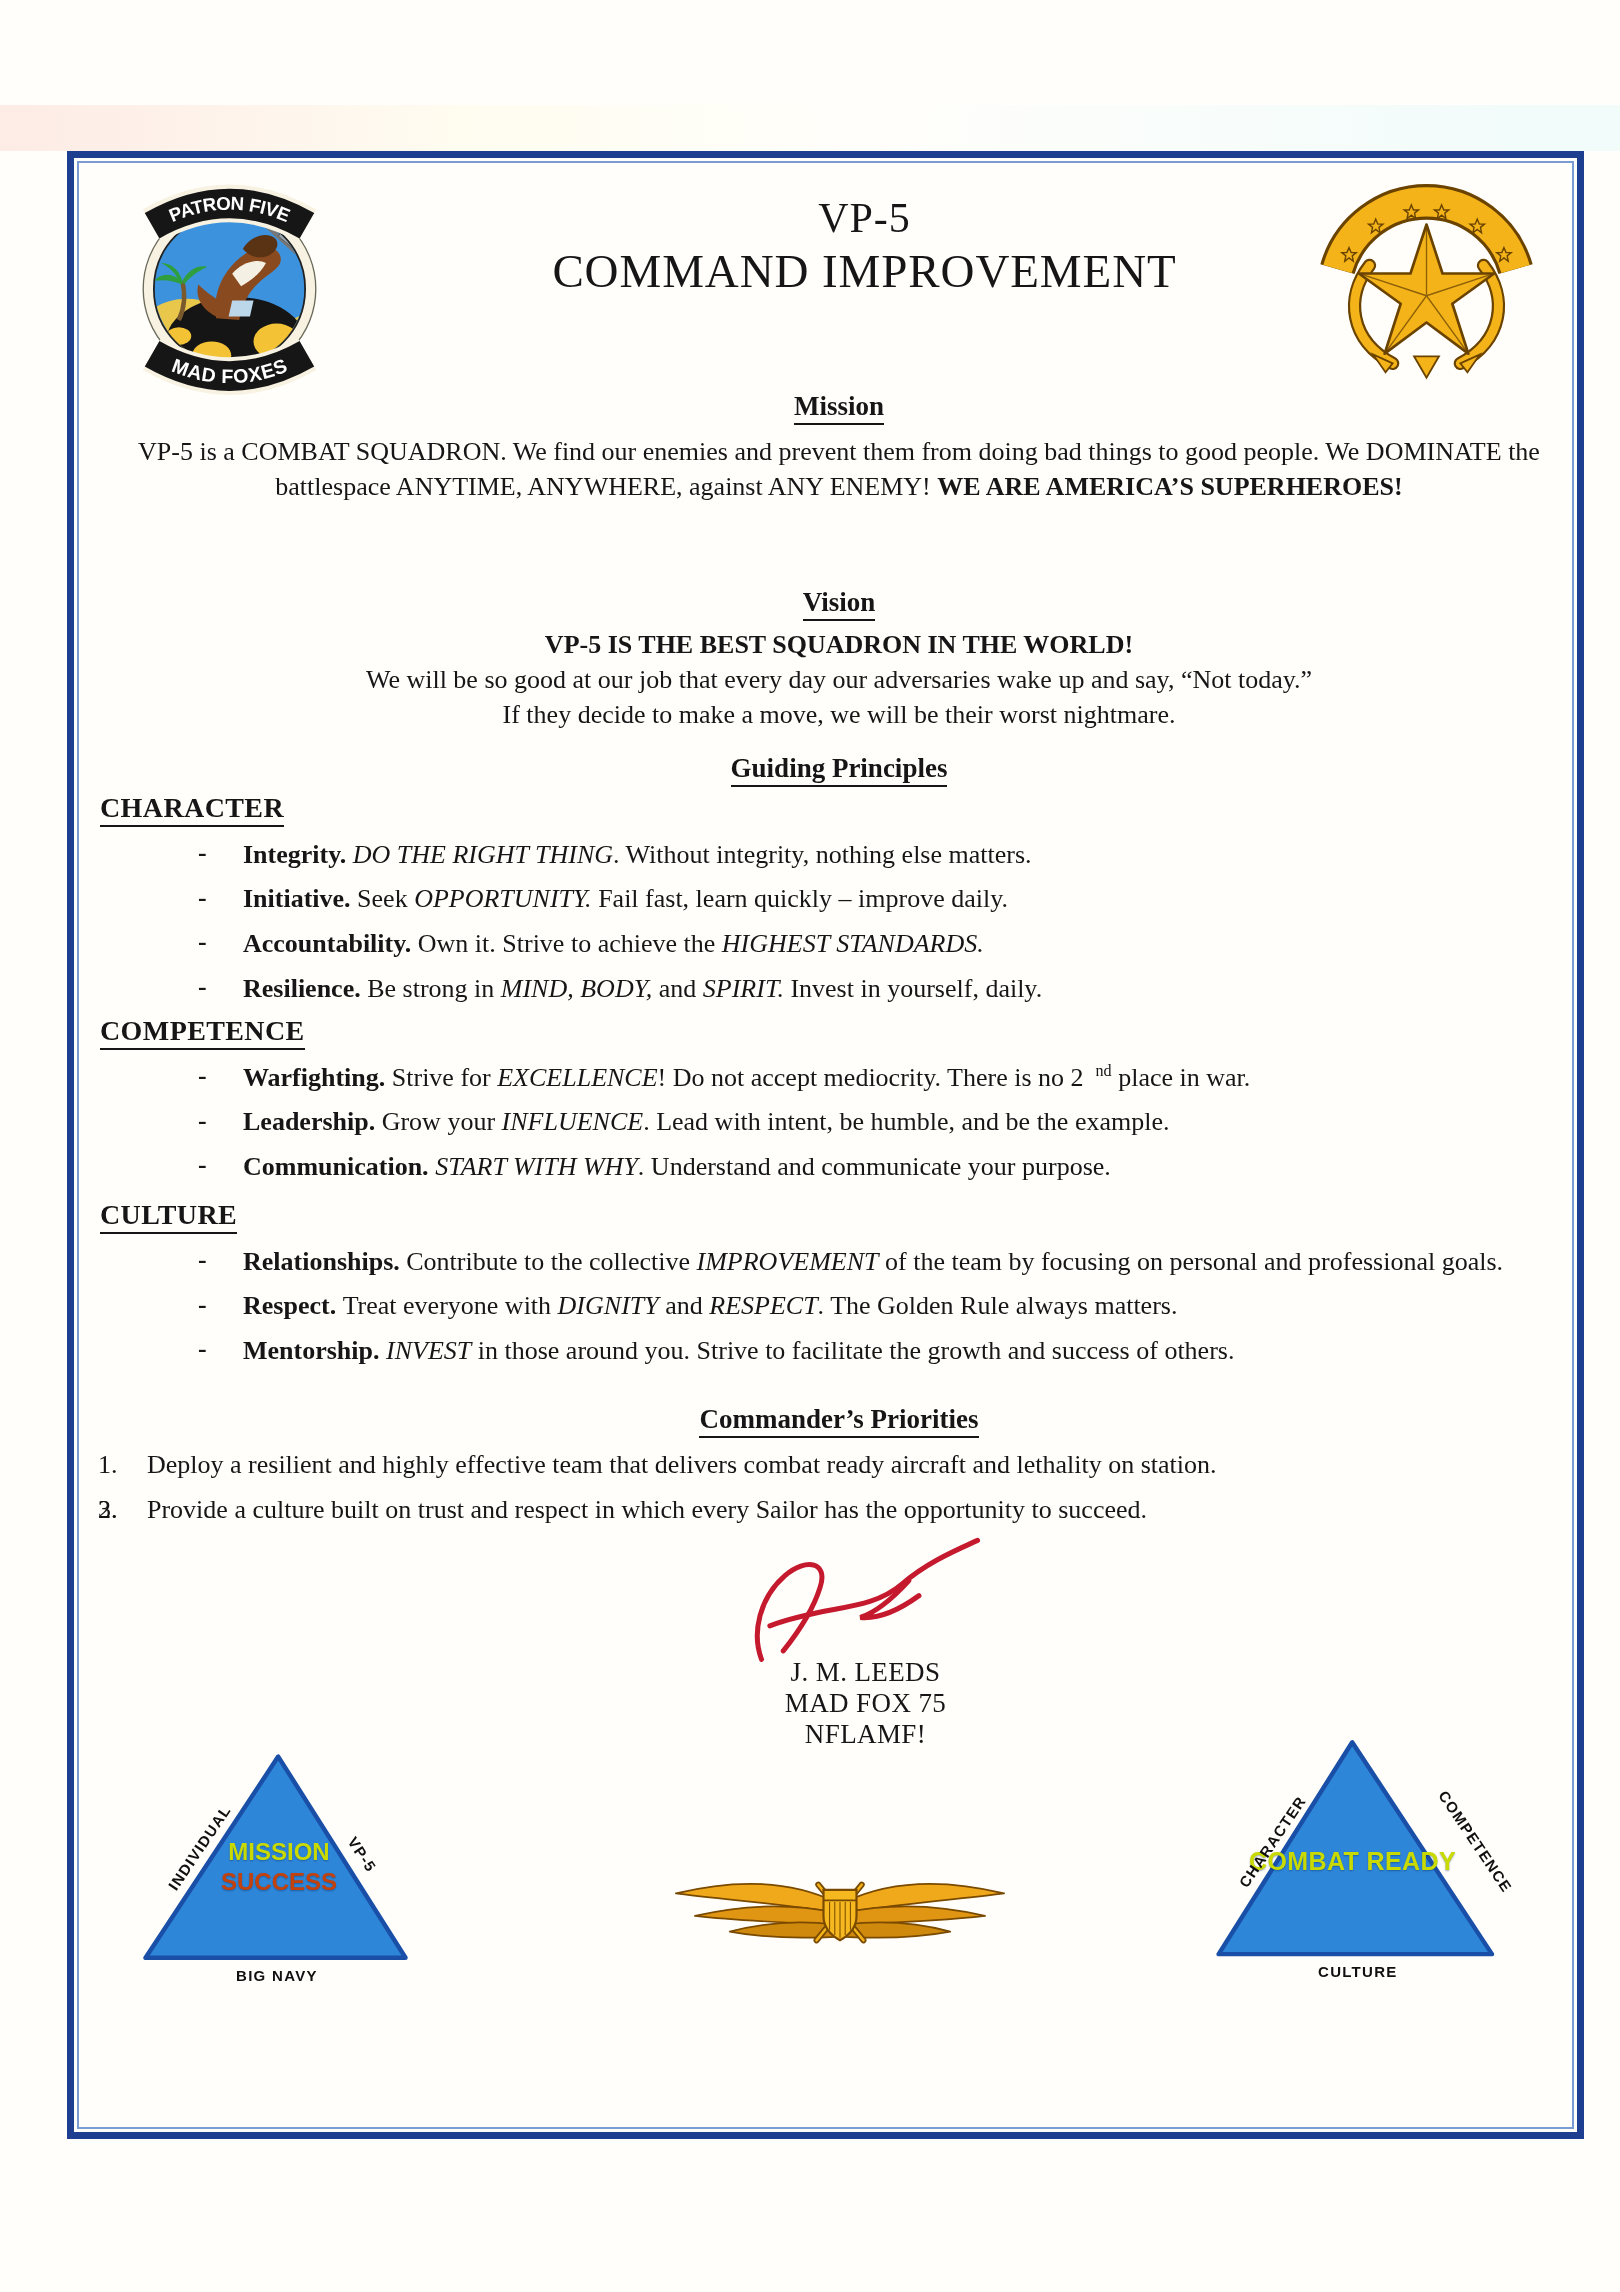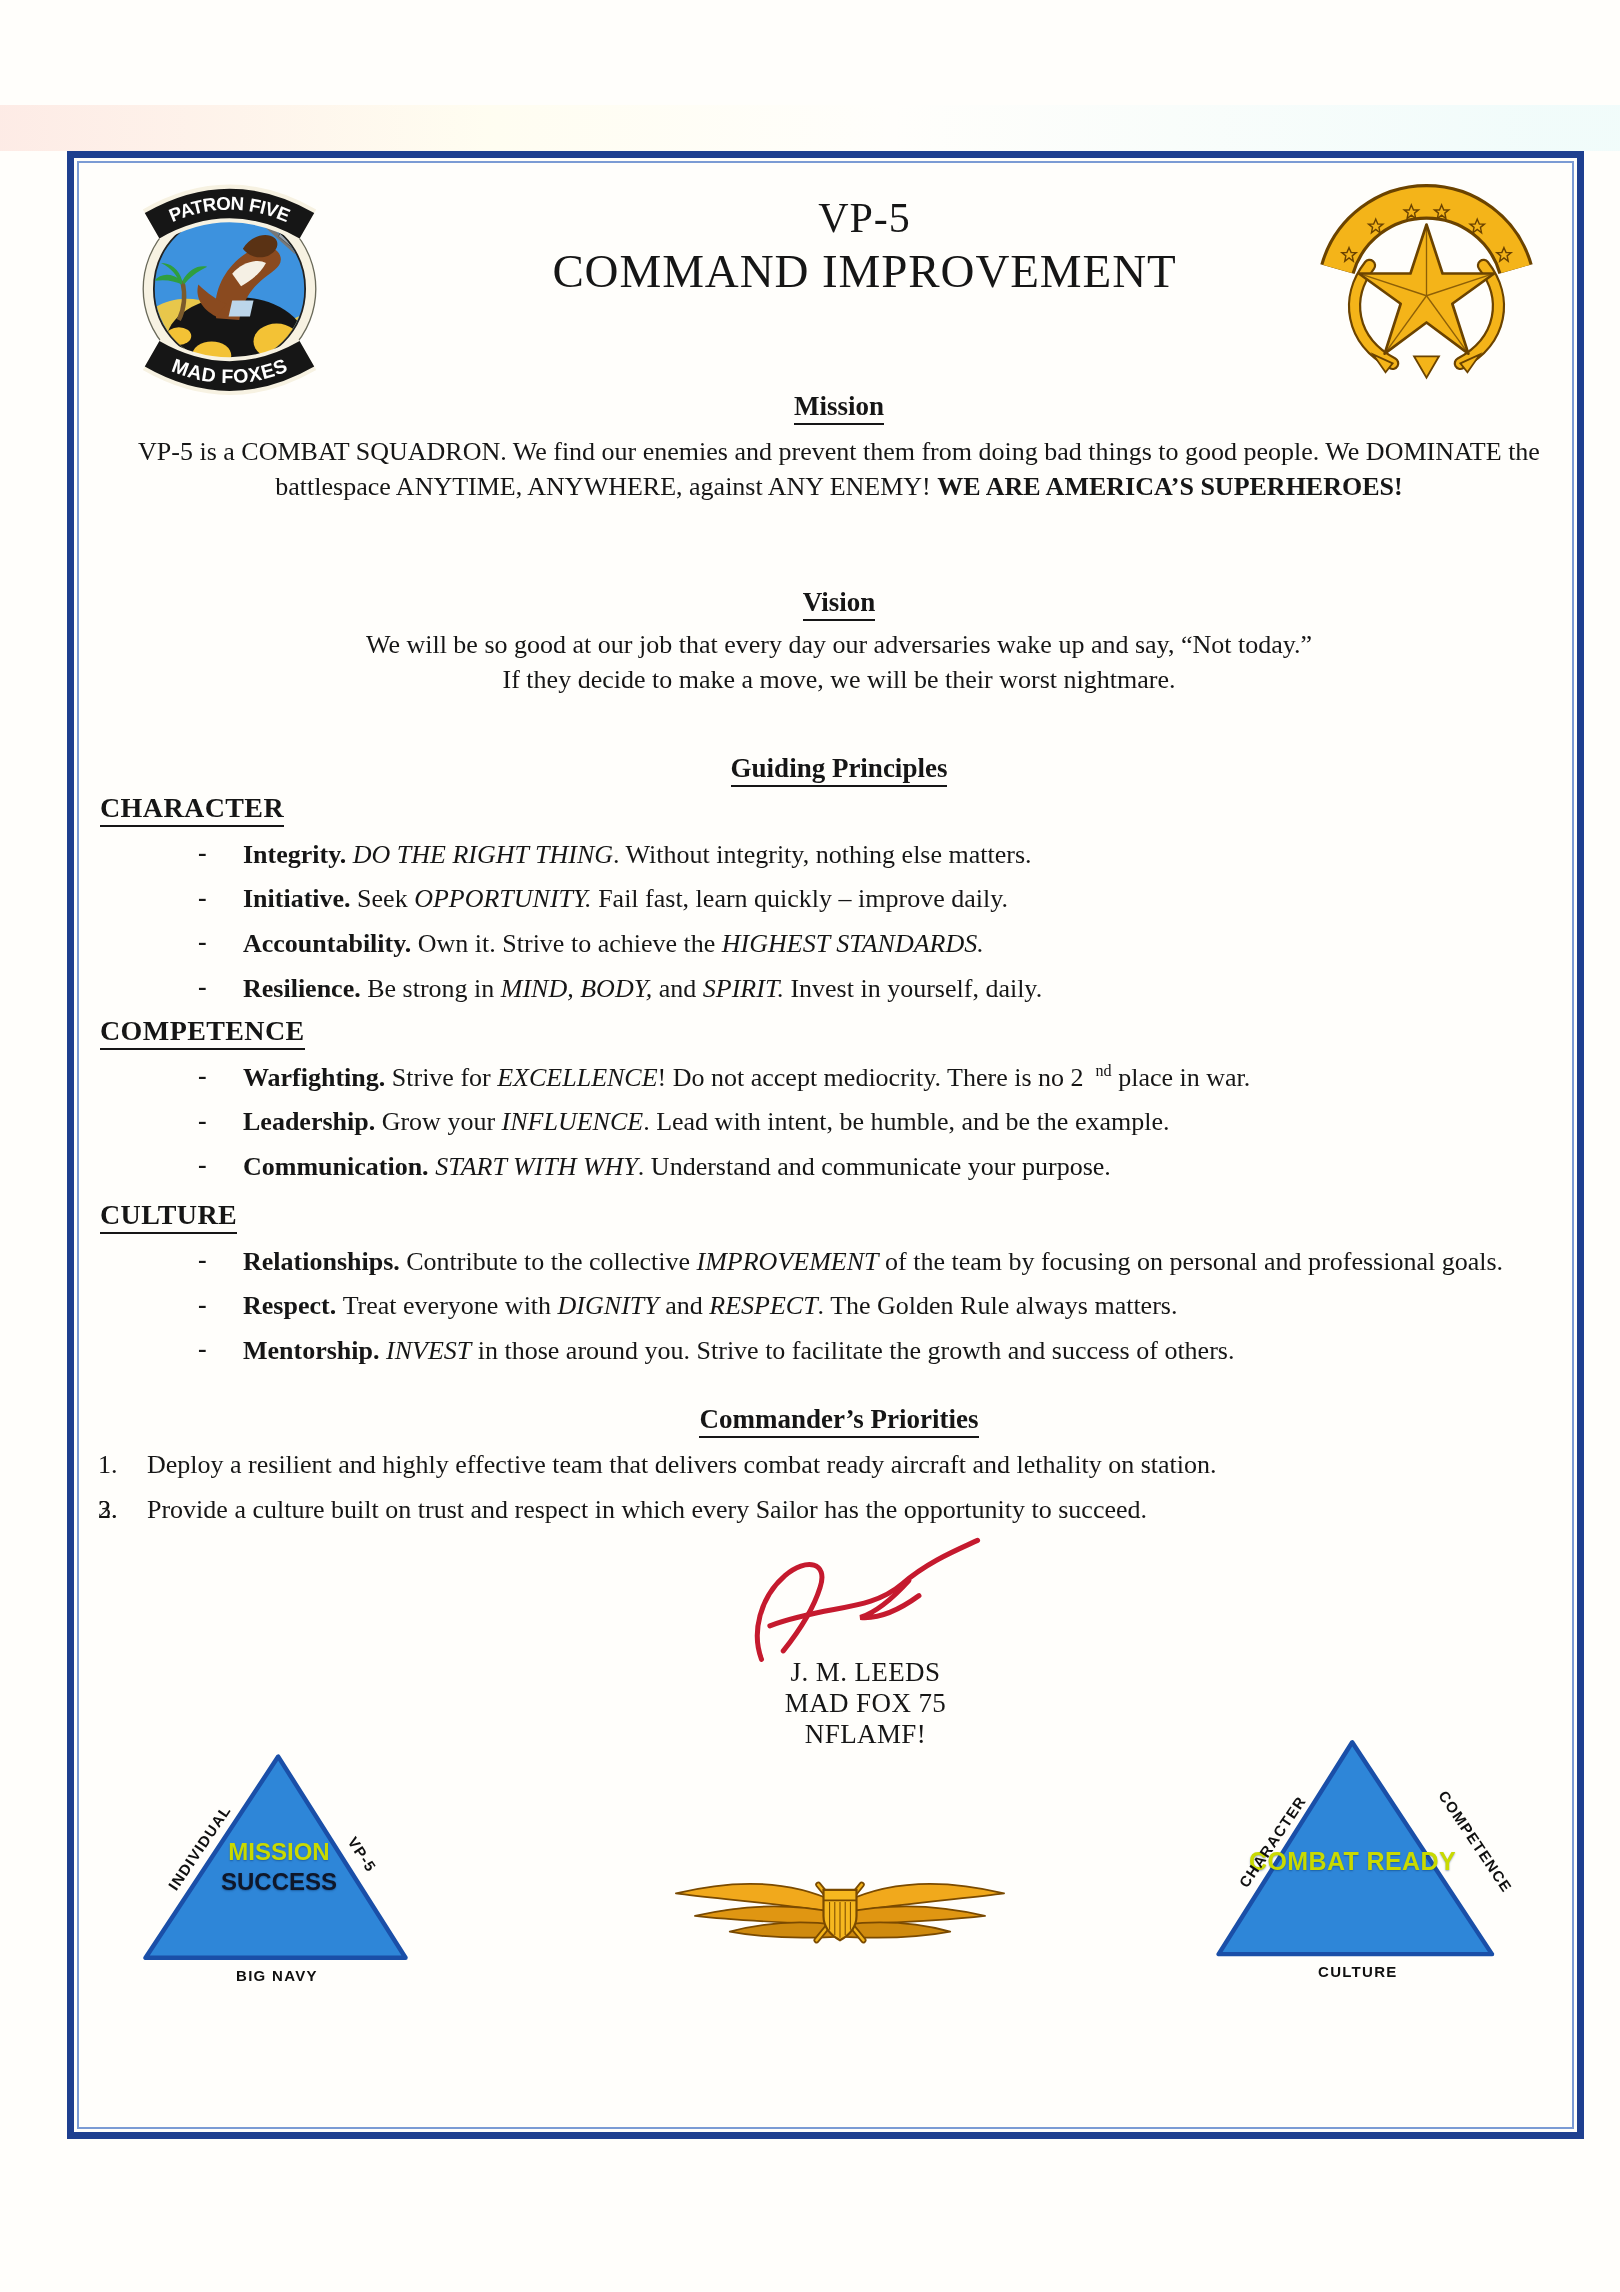--- a/index.html
+++ b/index.html
@@ -149,20 +149,21 @@
       <div class="t2">COMMAND IMPROVEMENT</div>
     </div>
 
     <div class="csec" style="top:233px">
       <h2 class="doc"><span>Mission</span></h2>
       <p class="para"><span class="seg-n">VP-5 is a COMBAT SQUADRON. We find our enemies and prevent them from doing bad things to good people. We DOMINATE the battlespace ANYTIME, ANYWHERE, against ANY ENEMY! </span><span class="seg-b">WE ARE AMERICA’S SUPERHEROES!</span></p>
     </div>
 
     <div class="csec" style="top:429px">
       <h2 class="doc"><span>Vision</span></h2>
+      <div class="vline vbold">VP-5 IS THE BEST SQUADRON IN THE WORLD!</div>
       <div class="vline">We will be so good at our job that every day our adversaries wake up and say, “Not today.”</div>
       <div class="vline">If they decide to make a move, we will be their worst nightmare.</div>
     </div>
 
     <div class="csec" style="top:595px">
       <h2 class="doc"><span>Guiding Principles</span></h2>
     </div>
 
     <div class="sec" style="top:634px">
       <h3 class="doc"><span>CHARACTER</span></h3>
@@ -217,21 +218,21 @@
       <div>MAD FOX 75</div>
       <div>NFLAMF!</div>
     </div>
 
     <div class="tri tri-left">
       <svg width="374" height="276" viewBox="0 0 420 310">
         <polygon points="199,22 50,248 342,248" fill="#2e86d8" stroke="#1a4fa8" stroke-width="5" stroke-linejoin="round"></polygon>
       </svg>
       <div class="tri-center tl-center">
         <div>MISSION</div>
-        <div style="color:#0f172a">SUCCESS</div>
+        <div style="color:#c2410c">SUCCESS</div>
       </div>
       <div class="tri-label rot-l" style="left:49px;top:102px">INDIVIDUAL</div>
       <div class="tri-label rot-r" style="left:242px;top:109px">VP-5</div>
       <div class="tri-label" style="left:135px;top:230px">BIG NAVY</div>
     </div>
 
     <div class="tri tri-right">
       <svg width="374" height="276" viewBox="0 0 420 310">
         <polygon points="190,16 40,254 347,254" fill="#2e86d8" stroke="#1a4fa8" stroke-width="5" stroke-linejoin="round"></polygon>
       </svg>

